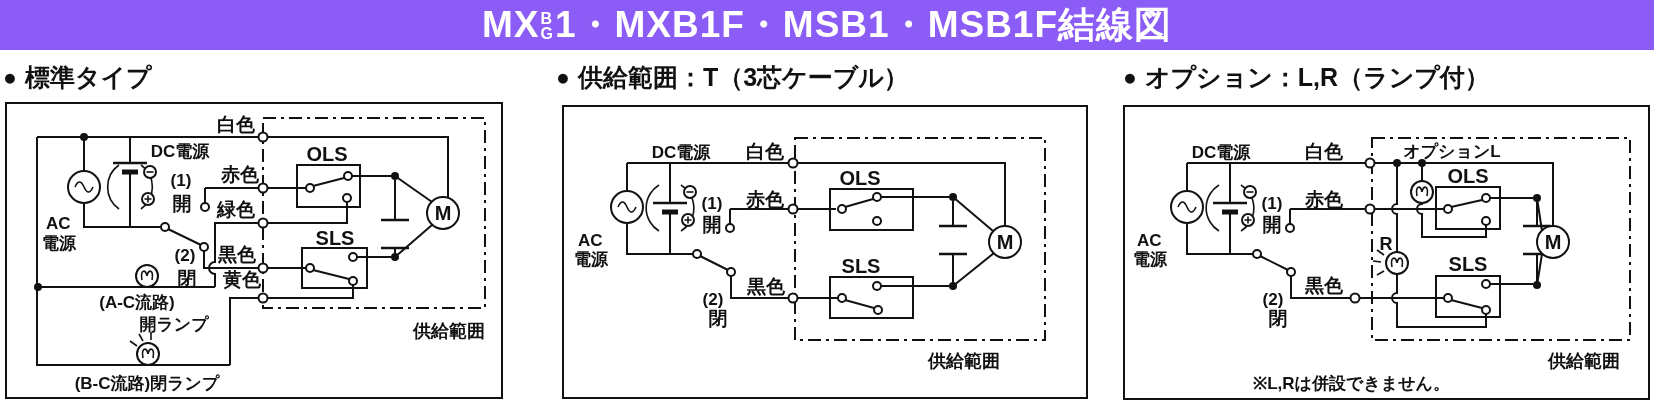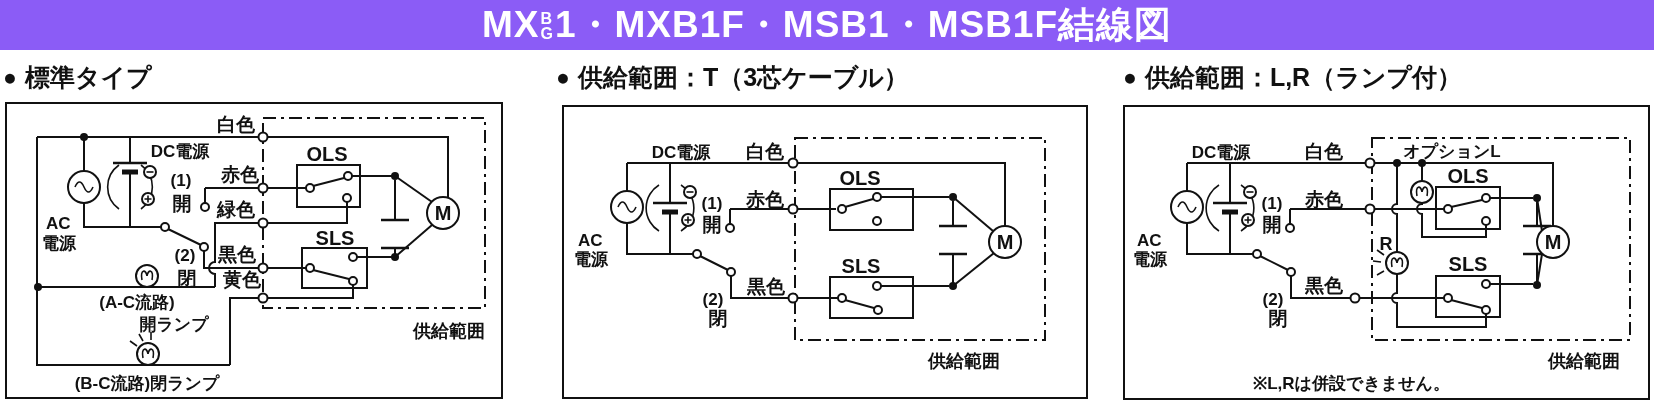--- a/index.html
+++ b/index.html
@@ -45,21 +45,21 @@
   <div class="hdr" style="left:3px;top:61px;">
     <span class="bullet">●</span>
     <span>標準タイプ</span>
   </div>
   <div class="hdr" style="left:556px;top:61px;">
     <span class="bullet">●</span>
     <span>供給範囲：T（3芯ケーブル）</span>
   </div>
   <div class="hdr" style="left:1123px;top:61px;">
     <span class="bullet">●</span>
-    <span>供給範囲：L,R（ランプ付）</span>
+    <span>オプション：L,R（ランプ付）</span>
   </div>
 
   <div class="panel" style="left:5px;top:102px;width:494px;height:293px;">
   <svg width="494" height="293" viewBox="7 104 494 293">
 
     <rect class="dashdot" x="263" y="118" width="222" height="190"></rect>
 
     <g>
       <path class="w" d="M37,137 H448 V199"></path>
       <path class="w" d="M37,137 V365 H230"></path>

